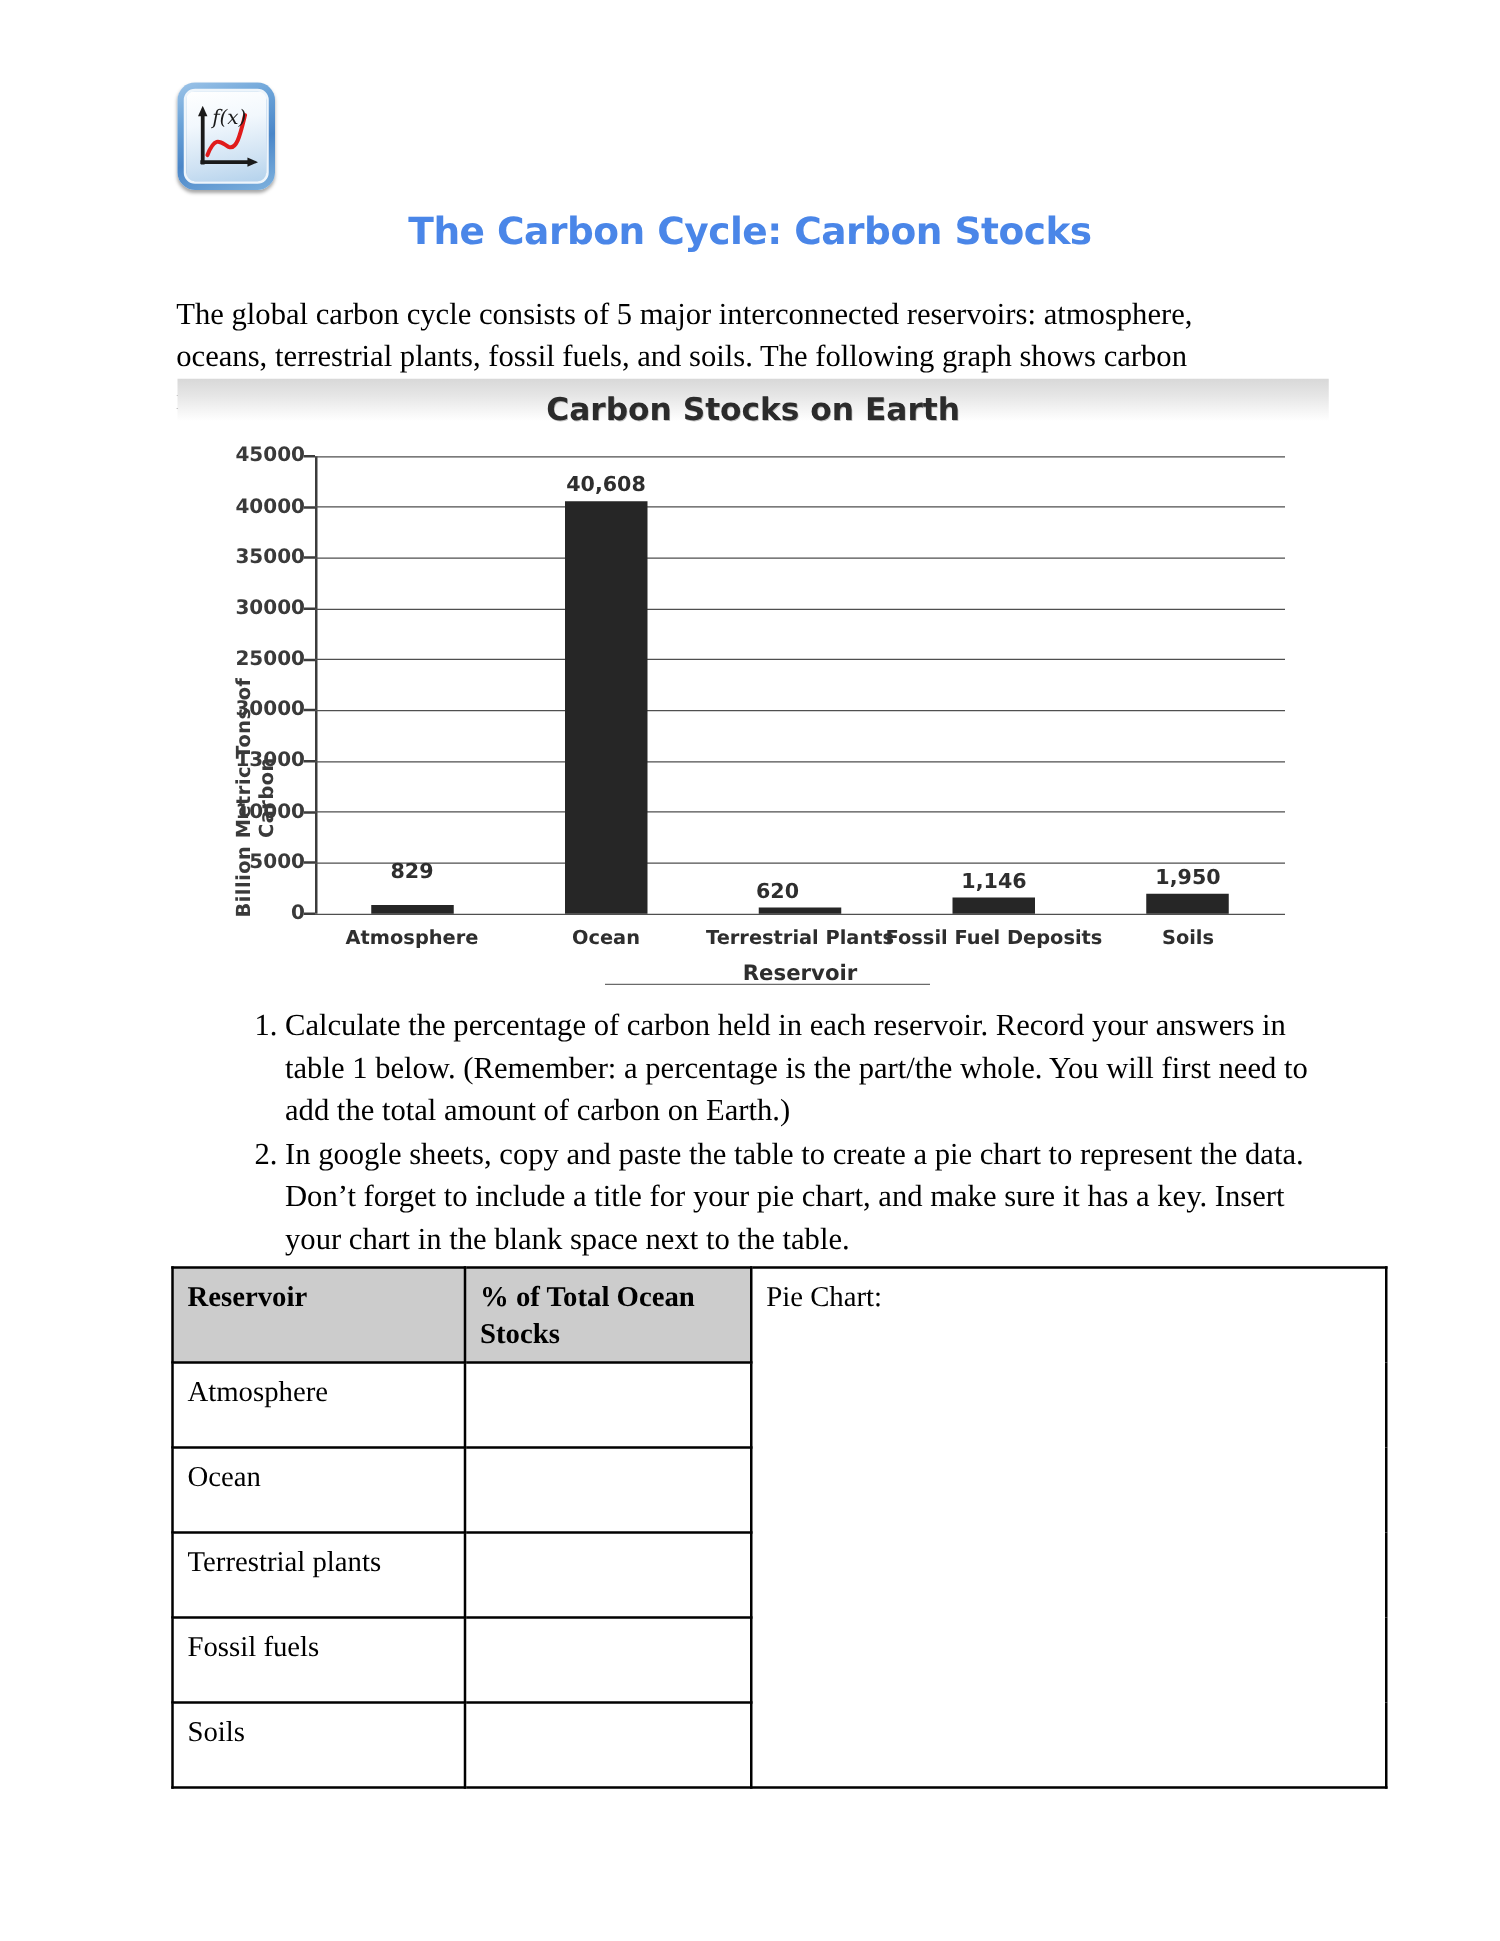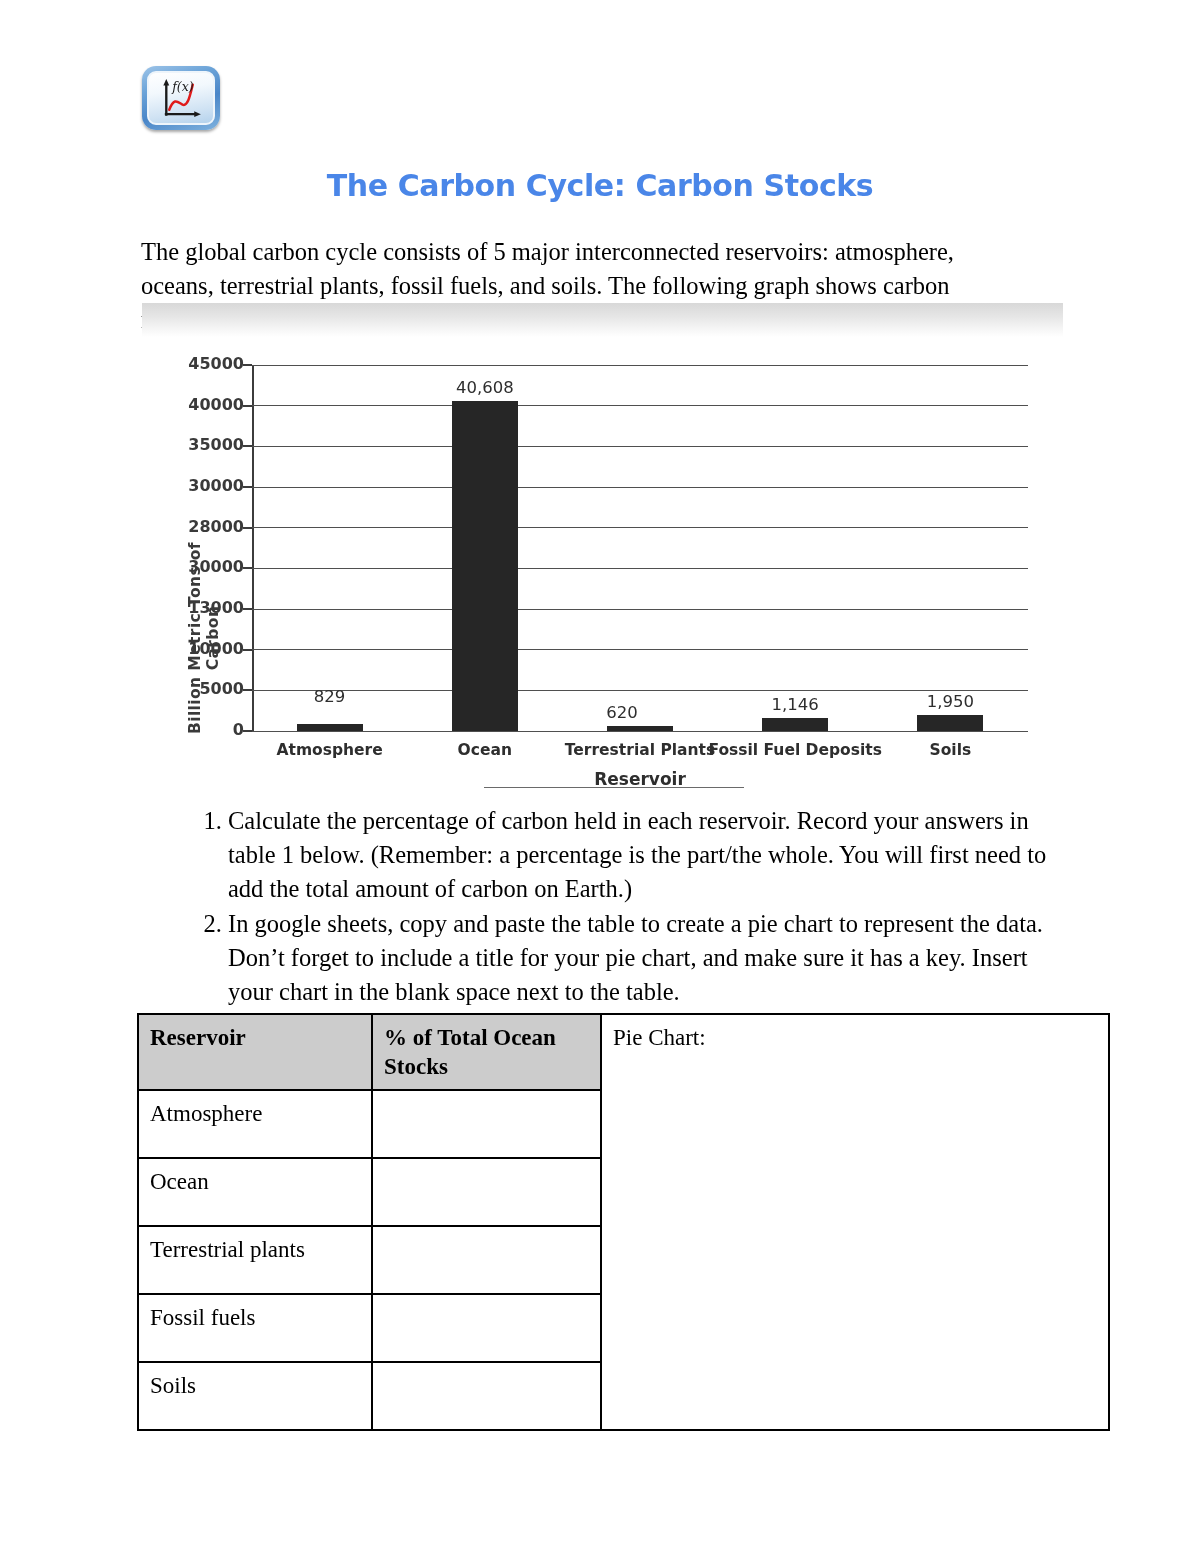--- a/index.html
+++ b/index.html
@@ -20,21 +20,21 @@
   .header-row {
     position: absolute;
     left: 142px;
     top: 66px;
     display: flex;
     align-items: flex-end;
     gap: 6px;
   }
   .logo-badge {
     width: 78px;
-    height: 64px;
+    height: 86px;
     border-radius: 14px;
     background: linear-gradient(160deg, #9dc4e8 0%, #6ba3d8 30%, #4a86c8 60%, #7fb2de 100%);
     padding: 5px;
     box-sizing: border-box;
     box-shadow: 0 2px 3px rgba(0,0,0,0.35);
     position: relative;
   }
   .logo-inner {
     width: 100%;
     height: 100%;
@@ -176,21 +176,21 @@
   .ytick-holder { position: absolute; left: -86px; width: 78px; }
 
   .bar {
     position: absolute;
     bottom: 0;
     background: #262626;
   }
   .bar-value {
     position: absolute;
     font-family: "DejaVu Sans", sans-serif;
-    font-weight: 400;
+    font-weight: 700;
     font-size: 16.5px;
     color: #2e2e2e;
     white-space: nowrap;
     text-align: center;
   }
   .cat-label {
     position: absolute;
     font-family: "DejaVu Sans", sans-serif;
     font-weight: 700;
     font-size: 15.5px;
@@ -283,20 +283,21 @@
     </div>
   </div>
 </div>
 
 <div class="doc-title">The Carbon Cycle: Carbon Stocks</div>
 
 <p class="intro">The global carbon cycle consists of 5 major interconnected reservoirs: atmosphere, oceans, terrestrial plants, fossil fuels, and soils. The following graph shows carbon reservoir estimates for the late 2000s.</p>
 
 <div class="figure">
   <div class="fig-band"></div>
+  <div class="chart-title">Carbon Stocks on Earth</div>
 
   <div class="ylabel-wrap">
     <div class="ylabel">Billion Metric Tons of Carbon</div>
   </div>
 
   <div class="plot" id="plot">
     <div class="axis-v"></div>
     <div class="xlabel">Reservoir</div>
   <div class="gridline" style="top: 365.5px;"></div>
       <div class="tick" style="top: 365px;"></div>
@@ -319,21 +320,21 @@
         <div class="ytick-label">13000</div>
       </div>
       <div class="gridline" style="top: 202.833px;"></div>
       <div class="tick" style="top: 202.333px;"></div>
       <div class="ytick-holder" style="top: 192.333px;">
         <div class="ytick-label">30000</div>
       </div>
       <div class="gridline" style="top: 162.167px;"></div>
       <div class="tick" style="top: 161.667px;"></div>
       <div class="ytick-holder" style="top: 151.667px;">
-        <div class="ytick-label">28000</div>
+        <div class="ytick-label">25000</div>
       </div>
       <div class="gridline" style="top: 121.5px;"></div>
       <div class="tick" style="top: 121px;"></div>
       <div class="ytick-holder" style="top: 111px;">
         <div class="ytick-label">30000</div>
       </div>
       <div class="gridline" style="top: 80.8333px;"></div>
       <div class="tick" style="top: 80.3333px;"></div>
       <div class="ytick-holder" style="top: 70.3333px;">
         <div class="ytick-label">35000</div>

